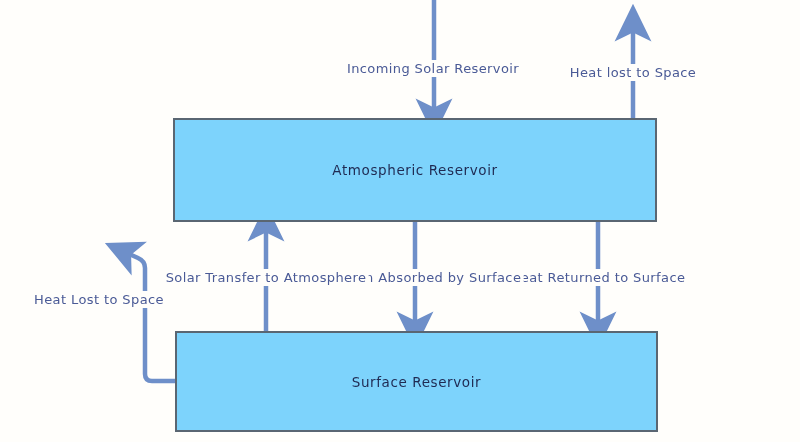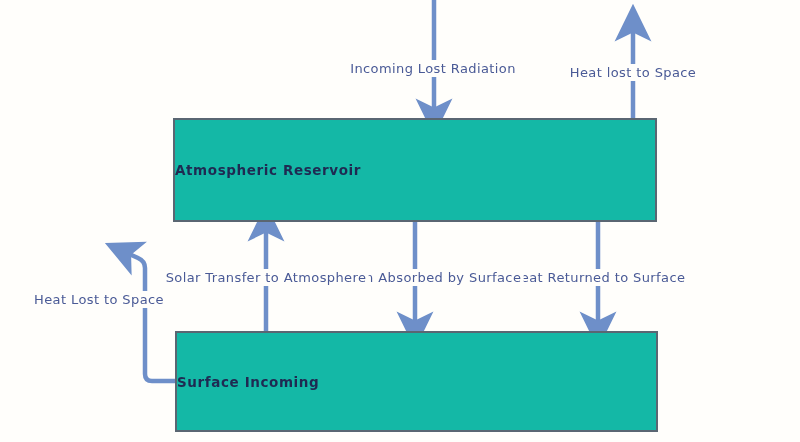--- a/index.html
+++ b/index.html
@@ -18,26 +18,26 @@
   svg.layer {
     position: absolute;
     top: 0;
     left: 0;
     width: 800px;
     height: 442px;
     overflow: visible;
   }
   .node-box {
     position: absolute;
-    background: #14b8a6;
+    background: #7dd3fc;
     border: 2px solid #5a6672;
     box-sizing: border-box;
     display: flex;
     align-items: center;
-    font-weight: bold;
+    justify-content: center;
   }
   .node-label {
     font-family: "DejaVu Sans", sans-serif;
     font-size: 13.5px;
     color: #1f2a52;
     letter-spacing: 0.6px;
     white-space: nowrap;
   }
   .edge-label {
     position: absolute;
@@ -77,24 +77,24 @@
     <line x1="598" y1="222" x2="598" y2="325" stroke="#6e8fc9" stroke-width="4.5" marker-end="url(#arrowhead)"></line>
 
     <path d="M175,381 L152,381 Q145,381 145,374 L145,268 Q145,261 138,258 L127,253" fill="none" stroke="#6e8fc9" stroke-width="4.5" stroke-linecap="butt" marker-end="url(#arrowhead)"></path>
   </svg>
 
   <div class="node-box" style="left:173px; top:118px; width:484px; height:104px;">
     <span class="node-label">Atmospheric Reservoir</span>
   </div>
 
   <div class="node-box" style="left:175px; top:331px; width:483px; height:101px;">
-    <span class="node-label">Surface Incoming</span>
+    <span class="node-label">Surface Reservoir</span>
   </div>
 
-  <div class="edge-label center" style="left:433px; top:60px;">Incoming Lost Radiation</div>
+  <div class="edge-label center" style="left:433px; top:60px;">Incoming Solar Reservoir</div>
 
   <div class="edge-label center" style="left:633px; top:64px;">Heat lost to Space</div>
 
   <div class="edge-label center" style="left:266px; top:269px; z-index:3;">Solar Transfer to Atmosphere</div>
 
   <div class="edge-label center" style="left:415px; top:269px; z-index:2;">Radiation Absorbed by Surface</div>
 
   <div class="edge-label center" style="left:598px; top:269px; z-index:1;">Heat Returned to Surface</div>
 
   <div class="edge-label center" style="left:99px; top:291px; z-index:4;">Heat Lost to Space</div>

